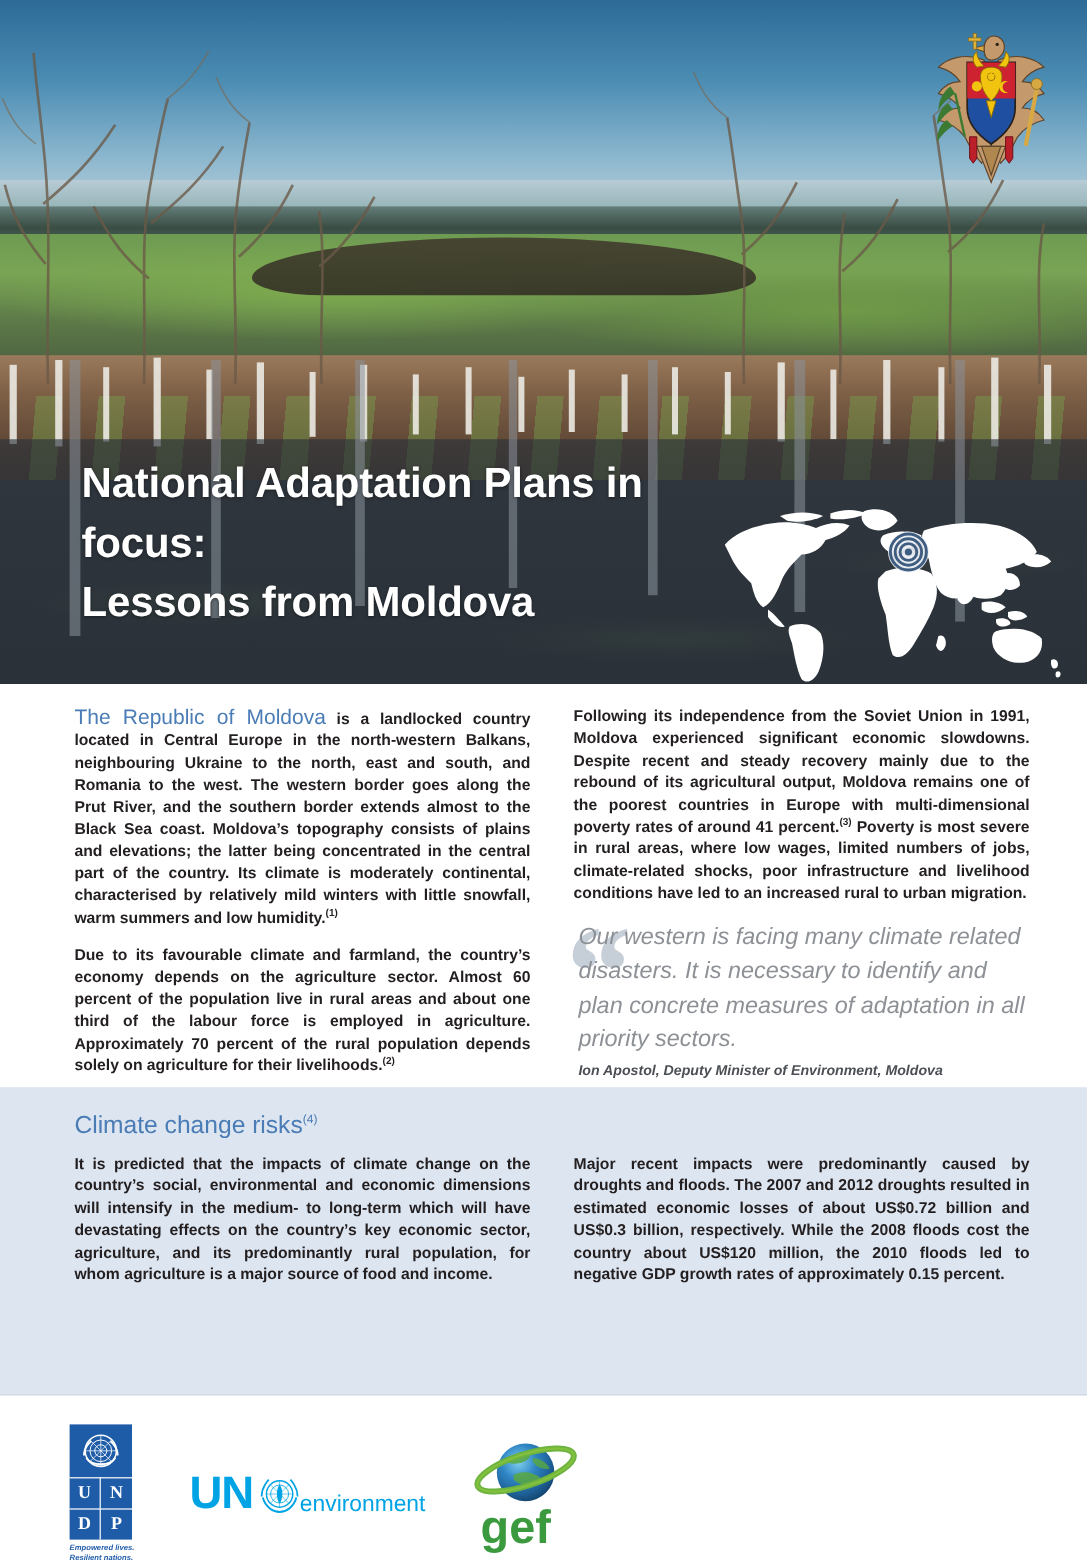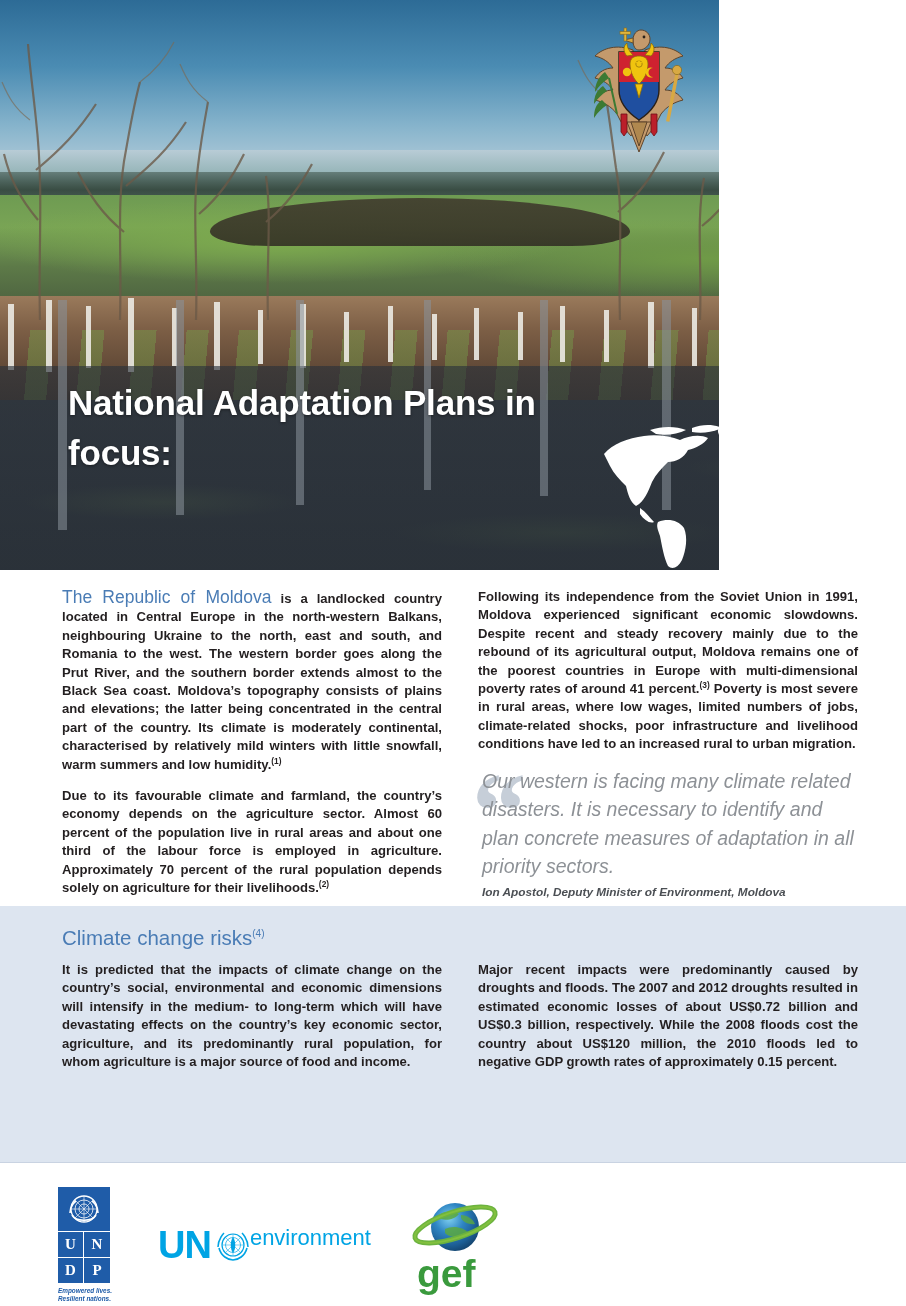--- a/index.html
+++ b/index.html
@@ -12,21 +12,21 @@
   .page {
     position: relative;
     width: 906px; height: 1306px;
     background: #ffffff;
   }
 
   
   .hero {
     position: absolute;
     left: 0; top: 0;
-    width: 719px; height: 570px;
+    width: 906px; height: 570px;
     overflow: hidden;
     background: #2c3440;
   }
   .hero-sky {
     position: absolute; left: 0; top: 0;
     width: 906px; height: 176px;
     background: linear-gradient(180deg,#2d6b96 0%, #4b8cb3 38%, #87b4cc 72%, #b9cfdb 100%);
   }
   .hero-far {
     position: absolute; left: 0; top: 150px;
@@ -285,24 +285,24 @@
     display: flex; align-items: center; gap: 5px;
   }
   .unep-un {
     font-size: 38px;
     font-weight: bold;
     color: #00a4e4;
     letter-spacing: -1px;
     line-height: 38px;
   }
   .unep-env {
-    font-size: 22px;
+    font-size: 19px;
     color: #00a4e4;
     line-height: 22px;
-    margin-top: 1px;
+    margin-top: 17px;
   }
   .logo-gef {
     position: relative;
     width: 95px; height: 96px;
   }
   .gef-word {
     position: absolute;
     left: 12px; bottom: 2px;
     font-size: 39px;
     font-weight: bold;
@@ -451,20 +451,21 @@
 
       <g fill="#f0c40f">
         <path d="M56 33.4 l1 2.4 2.6.2 -2 1.7 .7 2.6 -2.3-1.4 -2.3 1.4 .7-2.6 -2-1.7 2.6-.2 Z"></path>
         <circle cx="44" cy="46" r="4.2"></circle>
         <path d="M70 42 a5 5 0 1 0 0 9 a4 4 0 1 1 0-9 Z"></path>
       </g>
     </svg>
 
     <div class="hero-title">
       <span class="line">National Adaptation Plans in focus:</span>
+      <span class="line">Lessons from Moldova</span>
     </div>
 
     <svg class="world-map" viewBox="0 0 296 152">
       <g fill="#ffffff">
 
         <path d="M12 36 C20 26 36 20 52 18 C64 16 78 18 88 22 C96 18 108 16 116 20
                  C112 26 104 30 96 32 C92 40 84 44 76 44 C70 50 64 56 60 64
                  C56 74 52 84 44 88 C38 84 36 76 34 68 C28 62 22 56 18 48 Z"></path>
         <path d="M58 12 C70 8 84 8 94 12 C86 16 74 18 64 16 Z"></path>
         <path d="M100 10 C110 6 122 6 130 10 C122 14 110 16 100 14 Z"></path>

